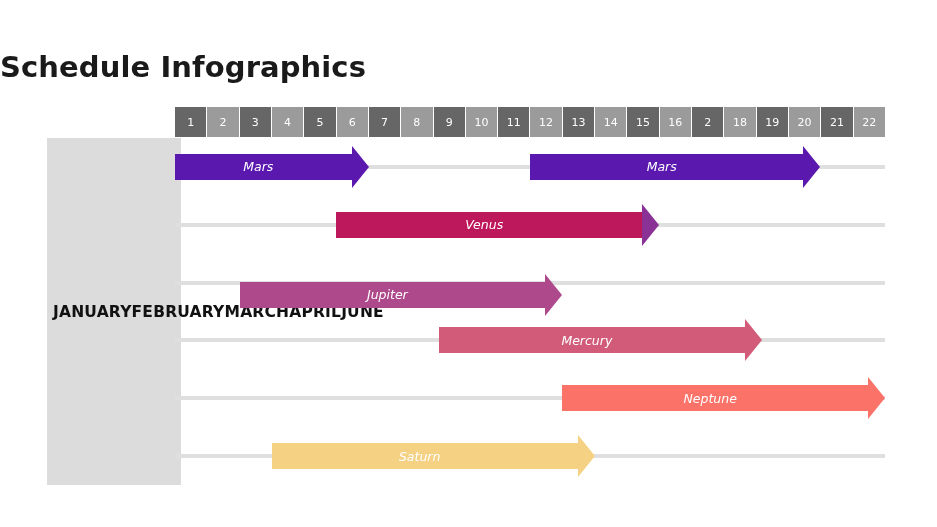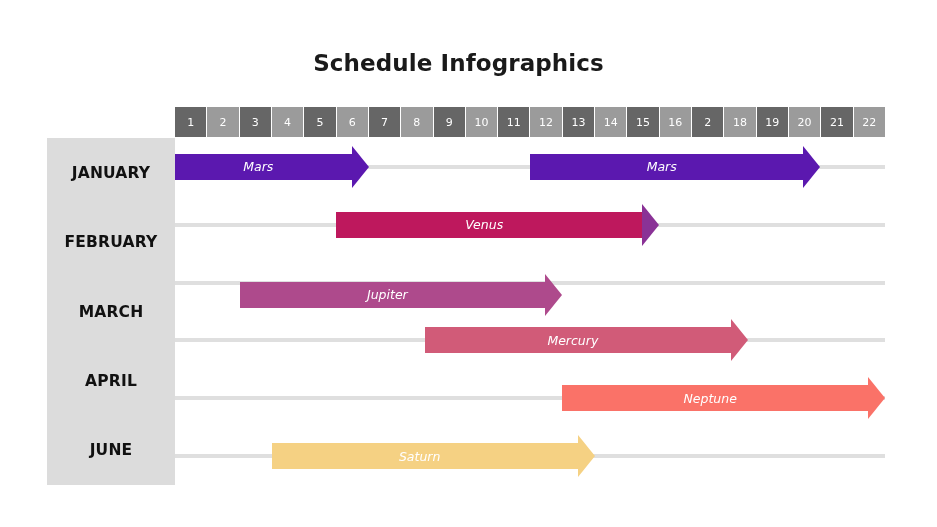--- a/index.html
+++ b/index.html
@@ -14,37 +14,37 @@
     font-family: "DejaVu Sans", "Liberation Sans", sans-serif;
     overflow: hidden;
     position: relative;
   }
 
   #page-title {
     position: absolute;
     left: 0;
     top: 50px;
     width: 917px;
-    text-align: center;
-    font-size: 23px;
+    font-size: 29px;
     font-weight: bold;
     color: #1a1a1a;
     letter-spacing: 0.1px;
   }
 
   
   #month-sidebar {
     position: absolute;
     left: 47px;
     top: 138px;
     width: 128px;
     height: 347px;
     background: #dcdcdc;
     display: flex;
-    flex-direction: column;
+    flex-direction: row;
+    padding-left: 6px;
   }
   .month-label {
     flex: 1 1 0;
     display: flex;
     align-items: center;
     justify-content: center;
     font-size: 15.5px;
     font-weight: bold;
     color: #111111;
     letter-spacing: 0.2px;
@@ -183,21 +183,21 @@
     </div>
     <div class="chart-row" style="top: 115.667px;">
       <div class="row-track" style="background: rgb(223, 223, 223);"></div>
       <div class="bar" style="left: 64.5455px; width: 305.727px; background: rgb(174, 74, 140); margin-top: 12px;">
         <div class="bar-head" style="border-left: 17px solid rgb(174, 74, 140);"></div>
         <span class="bar-label">Jupiter</span>
       </div>
     </div>
     <div class="chart-row" style="top: 173.5px;">
       <div class="row-track" style="background: rgb(223, 223, 223);"></div>
-      <div class="bar" style="left: 250px; width: 305.727px; background: rgb(209, 91, 120);">
+      <div class="bar" style="left: 264px; width: 305.727px; background: rgb(209, 91, 120);">
         <div class="bar-head" style="border-left: 17px solid rgb(209, 91, 120);"></div>
         <span class="bar-label">Mercury</span>
       </div>
     </div>
     <div class="chart-row" style="top: 231.333px;">
       <div class="row-track" style="background: rgb(223, 223, 223);"></div>
       <div class="bar" style="left: 387.273px; width: 305.727px; background: rgb(250, 114, 104);">
         <div class="bar-head" style="border-left: 17px solid rgb(250, 114, 104);"></div>
         <span class="bar-label">Neptune</span>
       </div>

